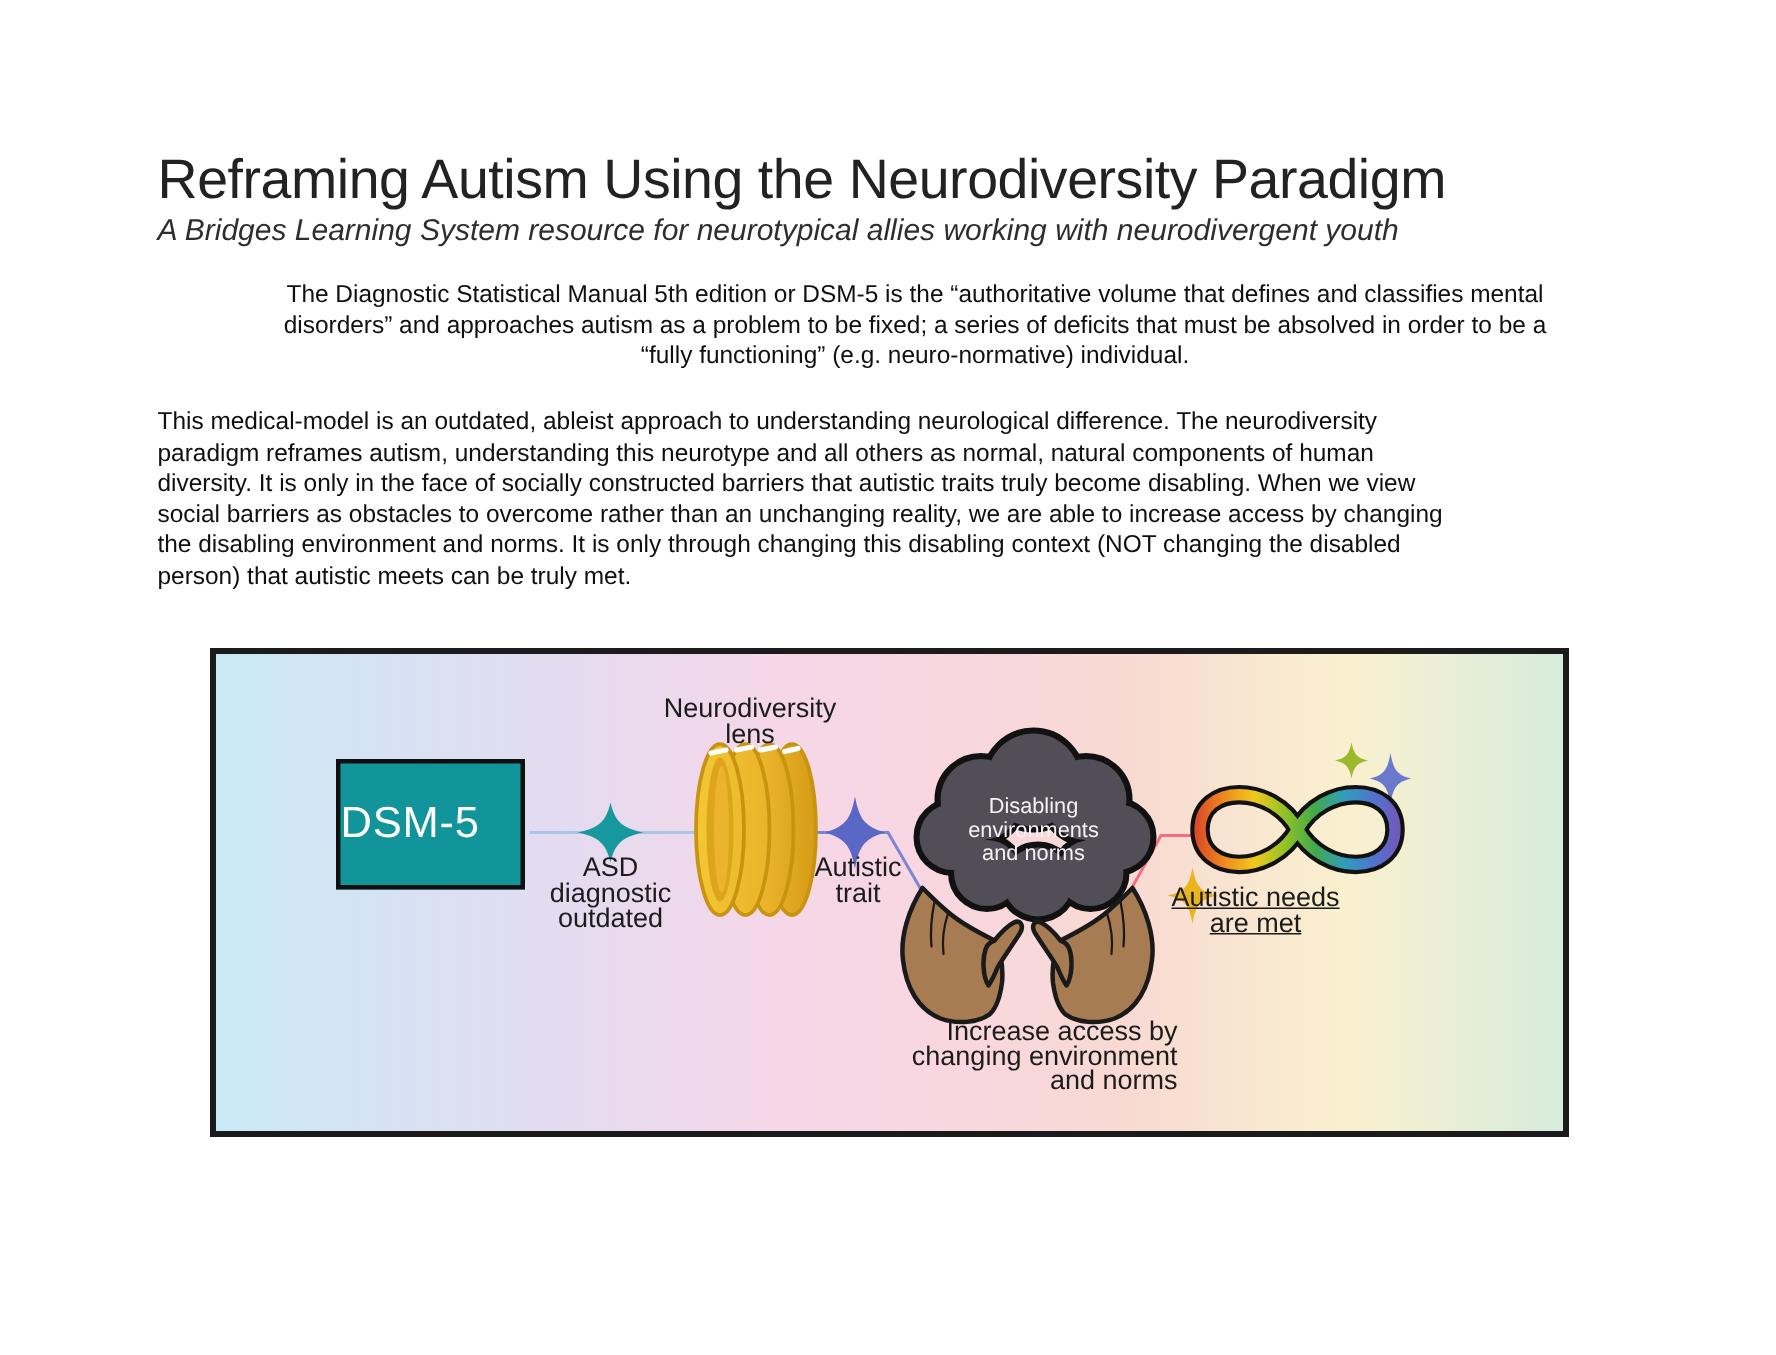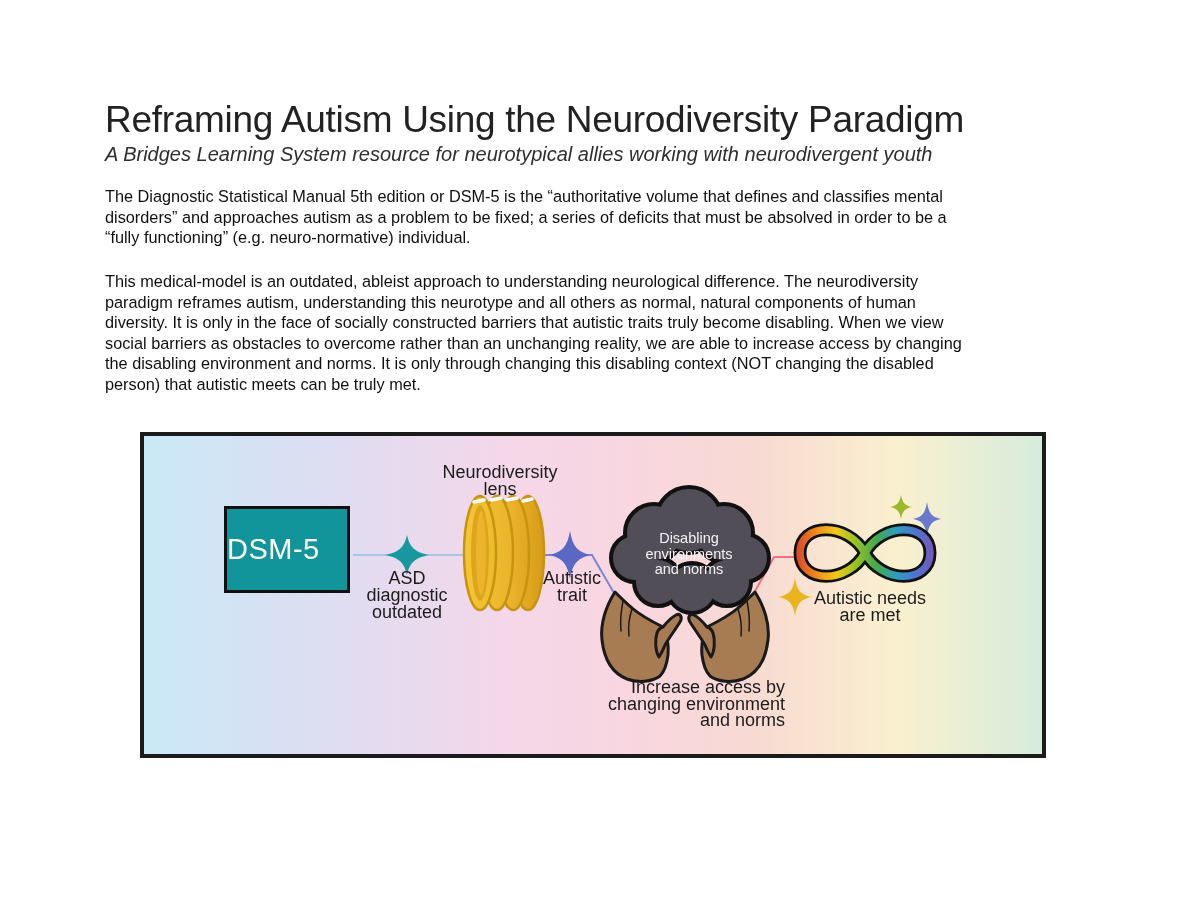--- a/index.html
+++ b/index.html
@@ -16,41 +16,41 @@
   .subtitle {
     position:absolute; left:105px; top:143px;
     font-size:20px; font-style:italic; color:#2e2e2e;
   }
   
   .para {
     position:absolute; left:105px; width:1010px;
     font-size:16.3px; line-height:20.6px; color:#101010;
     white-space:pre-line;
   }
-  .para1 { top:186px; }
+  .para1 { top:186px;text-align:center; }
   .para2 { top:271px; }
   
   .diagram {
     position:absolute; left:140px; top:432px; width:906px; height:326px;
     border:4px solid #1b1b1b;
     background:linear-gradient(90deg,
       #c9e9f7 0%, #e2dcf1 24%, #f4d7e9 40%, #f9d6e0 54%,
       #f8dad2 68%, #faf0cf 84%, #d6ecdc 100%);
   }
   .diagram svg.art { position:absolute; left:0; top:0; z-index:1; }
   .dlabel {
     position:absolute; z-index:2; text-align:center; white-space:pre-line;
     font-size:18px; line-height:17px; color:#1c1c1c; font-weight:400;
   }
   .lens-label   { left:276px; top:28px;  width:160px; }
   .asd-label    { left:188px; top:134px; width:150px; }
   .trait-label  { left:368px; top:134px; width:120px; }
   .cloud-label  { left:465px; top:95px;  width:160px; color:#f4f2f5; font-size:14.5px; line-height:15.5px; }
   .hands-label  { left:441px; top:243px; width:200px; line-height:16.5px;text-align:right; }
-  .needs-label  { left:646px; top:154px; width:160px; line-height:16.5px; }
+  .needs-label  { left:613px; top:154px; width:160px; line-height:16.5px;text-decoration:underline; }
   .dsm5-box {
     position:absolute; z-index:2; left:80px; top:70px; width:126px; height:87px;
     background:#12949b; border:3px solid #101010;
     display:flex; align-items:center; justify-content:flex-start;
     color:#ffffff; font-size:29px; letter-spacing:0.5px;
   }
   
   .footer {
     position:absolute; right:111px; top:835px;
     font-size:15.5px; font-weight:bold; color:#111;

